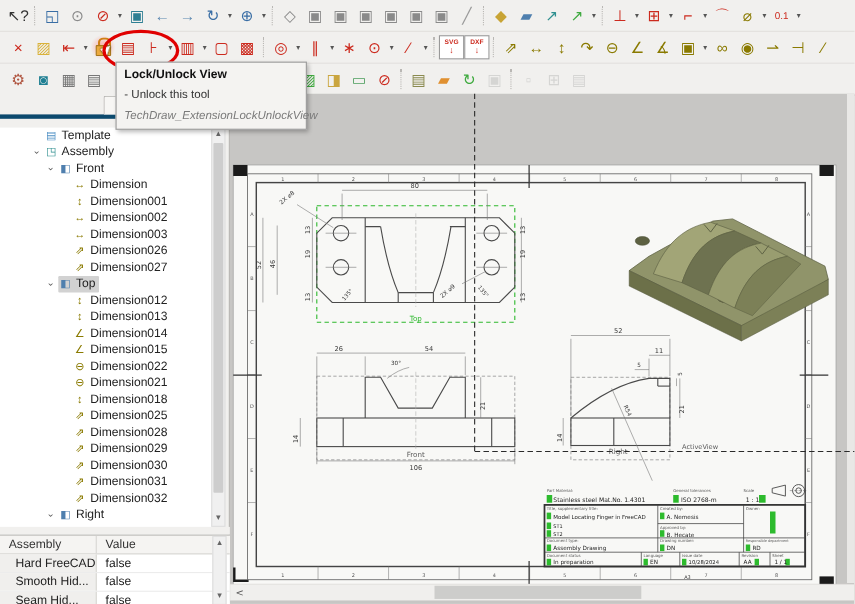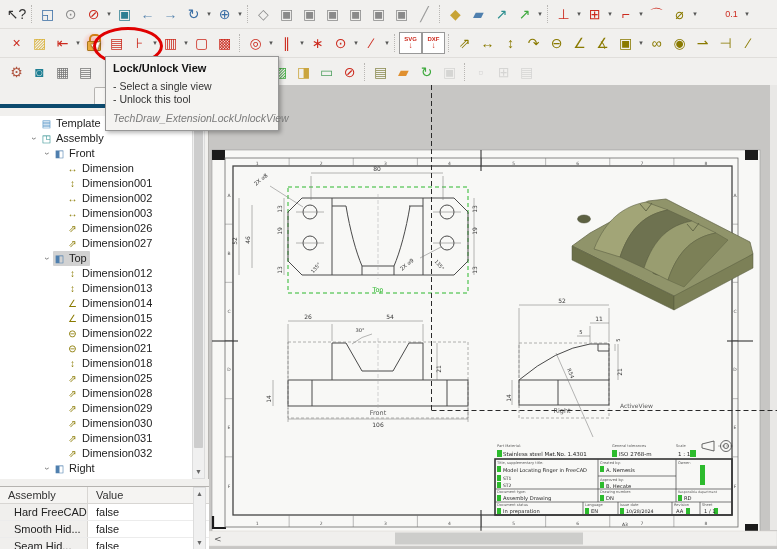--- a/index.html
+++ b/index.html
@@ -107,21 +107,21 @@
     <div class="tb-sep"></div>
     <div class="tb-icon" style="color: rgb(204, 42, 30);">⊥</div>
     <div class="tb-dd">▾</div>
     <div class="tb-icon" style="color: rgb(204, 42, 30);">⊞</div>
     <div class="tb-dd">▾</div>
     <div class="tb-icon" style="color: rgb(204, 42, 30);">⌐</div>
     <div class="tb-dd">▾</div>
     <div class="tb-icon" style="color: rgb(204, 42, 30);">⌒</div>
     <div class="tb-icon" style="color: rgb(138, 122, 0);">⌀</div>
     <div class="tb-dd">▾</div>
-    <div class="tb-icon" style="color: rgb(204, 42, 30); font-size: 9px; font-weight: normal; margin-left: 21px;">0.1</div>
+    <div class="tb-icon" style="color: rgb(204, 42, 30); font-size: 9px; font-weight: normal;">0.1</div>
     <div class="tb-dd">▾</div>
   </div>
 <div id="tb-row2" class="tb-row">
     <div class="tb-icon" style="color: rgb(204, 42, 30);">×</div>
     <div class="tb-icon" style="color: rgb(217, 178, 58);">▨</div>
     <div class="tb-icon" style="color: rgb(204, 42, 30);">⇤</div>
     <div class="tb-dd">▾</div>
     <div class="lockwrap">
       <i class="sh"></i>
       <i class="bd"></i>
@@ -183,21 +183,20 @@
     <div class="tb-icon dis" style="color: rgb(170, 170, 170);">▣</div>
     <div class="tb-sep"></div>
     <div class="tb-icon dis" style="color: rgb(170, 170, 170);">▫</div>
     <div class="tb-icon dis" style="color: rgb(170, 170, 170);">⊞</div>
     <div class="tb-icon dis" style="color: rgb(170, 170, 170);">▤</div>
   </div>
 <div class="circle-annot"></div>
 
 <div class="tooltip">
   <div class="tt-title">Lock/Unlock View</div>
-  <div class="tt-line">- Select a single view</div>
   <div class="tt-line">- Unlock this tool</div>
   <div class="tt-cmd">TechDraw_ExtensionLockUnlockView</div>
 </div>
 
 <div class="panel">
   <div class="tabs">
     <div class="tab active">Model</div>
     <div class="tab">Tasks</div>
   </div>
   <div class="tree" id="tree">

